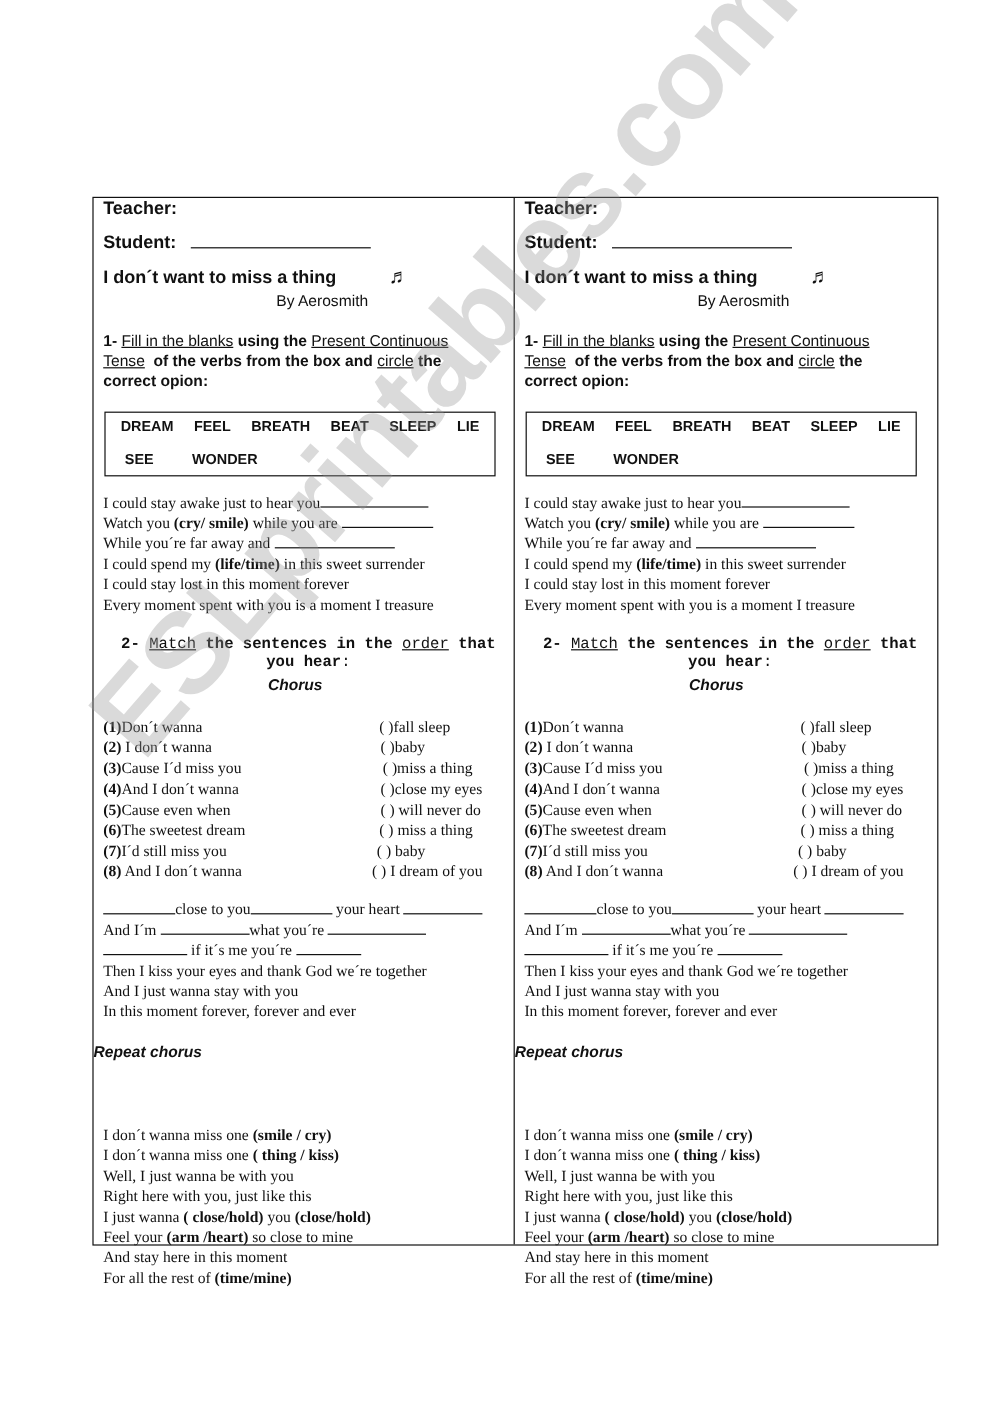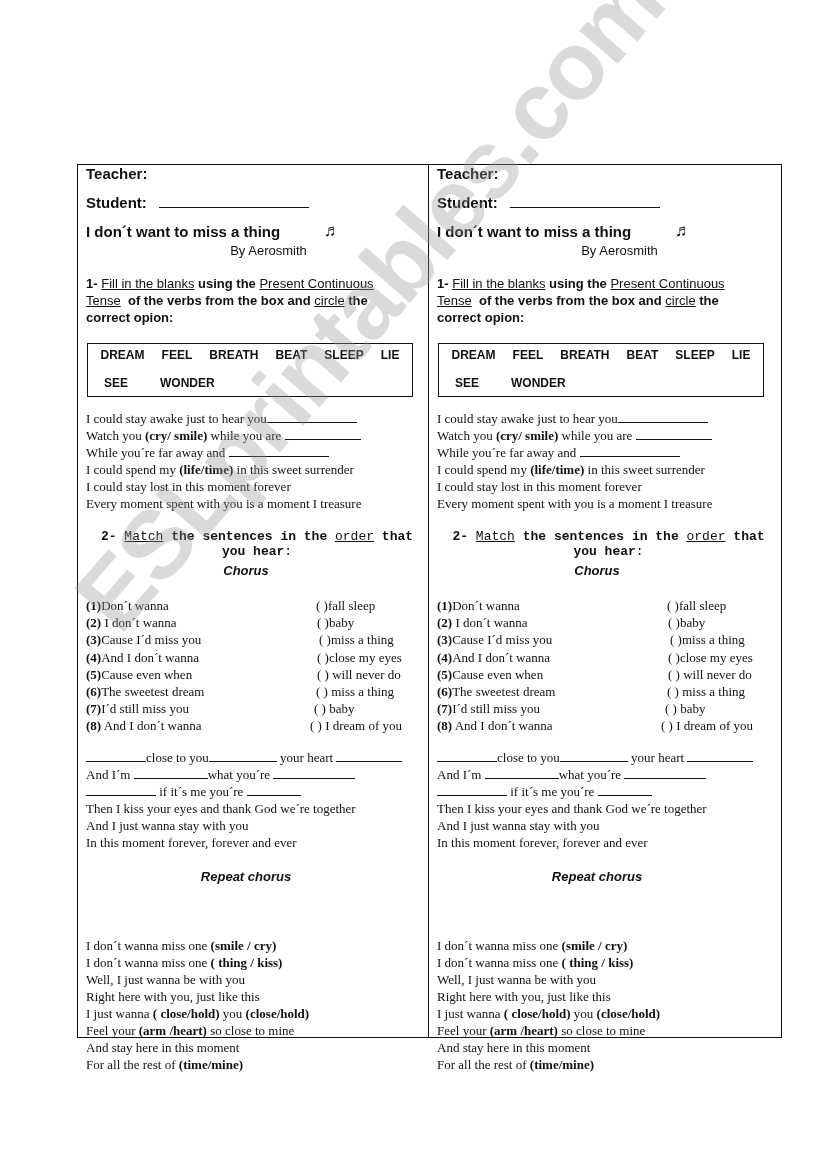--- a/index.html
+++ b/index.html
@@ -30,21 +30,21 @@
   .lyrics { position: absolute; left: 8px; font-size: 13px; line-height: 17px; white-space: nowrap; font-family: Liberation Serif, serif; }
   .lyr1 { top: 245px; }
   .gap { display: inline-block; border-bottom: 1px solid #111; height: 12px; vertical-align: baseline; }
   .instr2 { position: absolute; top: 364px; left: 8px; font-family: Liberation Mono, monospace; font-size: 13px; text-align: center; }
   .chorus-title { position: absolute; top: 398px; left: 0; width: 336px; text-align: center; font-family: "Liberation Sans", sans-serif; font-weight: bold; font-style: italic; font-size: 13px; }
   .match { position: absolute; top: 432px; left: 8px; width: 336px; font-size: 13px; line-height: 17.2px; }
   .match-row { position: relative; height: 17.2px; white-space: nowrap; }
   .match-left { position: absolute; left: 0; }
   .match-right { position: absolute; }
   .lyr2 { top: 584px; }
-  .repeat-title { position: absolute; top: 704px; left: 0; width: 336px; text-align: center; font-family: "Liberation Sans", sans-serif; font-weight: bold; font-style: italic; font-size: 13px; }
+  .repeat-title { position: absolute; top: 704px; left: 0; width: 336px; font-family: "Liberation Sans", sans-serif; font-weight: bold; font-style: italic; font-size: 13px; }
   .lyr3 { top: 772px; }
   .watermark {
     position: absolute; left: 95px; top: 560px; font-family: "Liberation Sans", sans-serif; font-weight: bold; font-size: 96px;
     color: rgba(150,150,150,0.35); transform: rotate(-49deg); transform-origin: left center; white-space: nowrap; pointer-events: none;
     letter-spacing: -2px;
   }
 </style>
 </head>
 <body>
 

